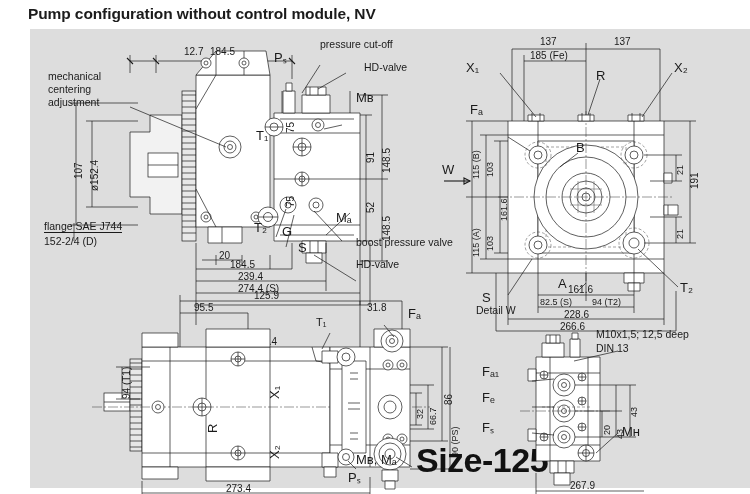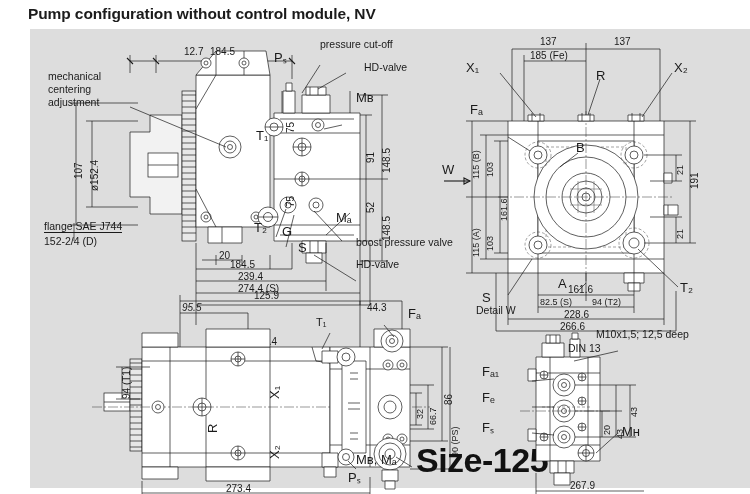--- a/index.html
+++ b/index.html
@@ -505,22 +505,22 @@
     <path class="ln" d="M340 448 L340 470"></path>
     <path class="ln" d="M112 464 L340 464"></path>
 
     <path class="leader" d="M354 296 L364 308"></path>
     <path class="leader" d="M300 304 L292 320"></path>
     <path class="leader" d="M326 440 L318 432"></path>
     <path class="leader" d="M382 438 L366 428"></path>
   </svg>
 
   <div class="lbl dim" style="left:224px;top:262px;">125.9</div>
-  <div class="lbl dim" style="left:152px;top:274px;font-style:italic;">95.5</div>
-  <div class="lbl dim" style="left:337px;top:274px;">44.3</div>
+  <div class="lbl dim" style="left:164px;top:274px;">95.5</div>
+  <div class="lbl dim" style="left:337px;top:274px;">31.8</div>
 
   <div class="lbl dim vert" style="left:92px;top:370px;">94 (T1)</div>
 
   <div class="lbl dim vert" style="left:414px;top:376px;">86</div>
   <div class="lbl dim-s vert" style="left:399px;top:396px;">66.7</div>
   <div class="lbl dim-s vert" style="left:386px;top:390px;">32</div>
   <div class="lbl dim-s vert" style="left:421px;top:428px;">90 (PS)</div>
 
   <div class="lbl dim" style="left:196px;top:455px;">273.4</div>
 
@@ -595,21 +595,21 @@
 
     <path class="leader" d="M588 322 L544 332"></path>
     <path class="leader" d="M502 352 L524 350"></path>
     <path class="leader" d="M502 378 L524 378"></path>
     <path class="leader" d="M502 404 L524 406"></path>
     <path class="leader" d="M588 404 L566 424"></path>
   </svg>
 
   <div class="lbl note" style="left:446px;top:276px;">Detail W</div>
   <div class="lbl note" style="left:566px;top:300px;">M10x1,5; 12,5 deep</div>
-  <div class="lbl note" style="left:538px;top:314px;">DIN 13</div>
+  <div class="lbl note" style="left:566px;top:314px;">DIN 13</div>
 
   <div class="lbl port" style="left:452px;top:336px;">Fₐ₁</div>
   <div class="lbl port" style="left:452px;top:362px;">Fₑ</div>
   <div class="lbl port" style="left:452px;top:392px;">Fₛ</div>
   <div class="lbl port" style="left:592px;top:396px;">Mʜ</div>
 
   <div class="lbl dim-s vert" style="left:600px;top:388px;">43</div>
   <div class="lbl dim-s vert" style="left:586px;top:410px;">43</div>
   <div class="lbl dim-s vert" style="left:573px;top:406px;">20</div>
 

